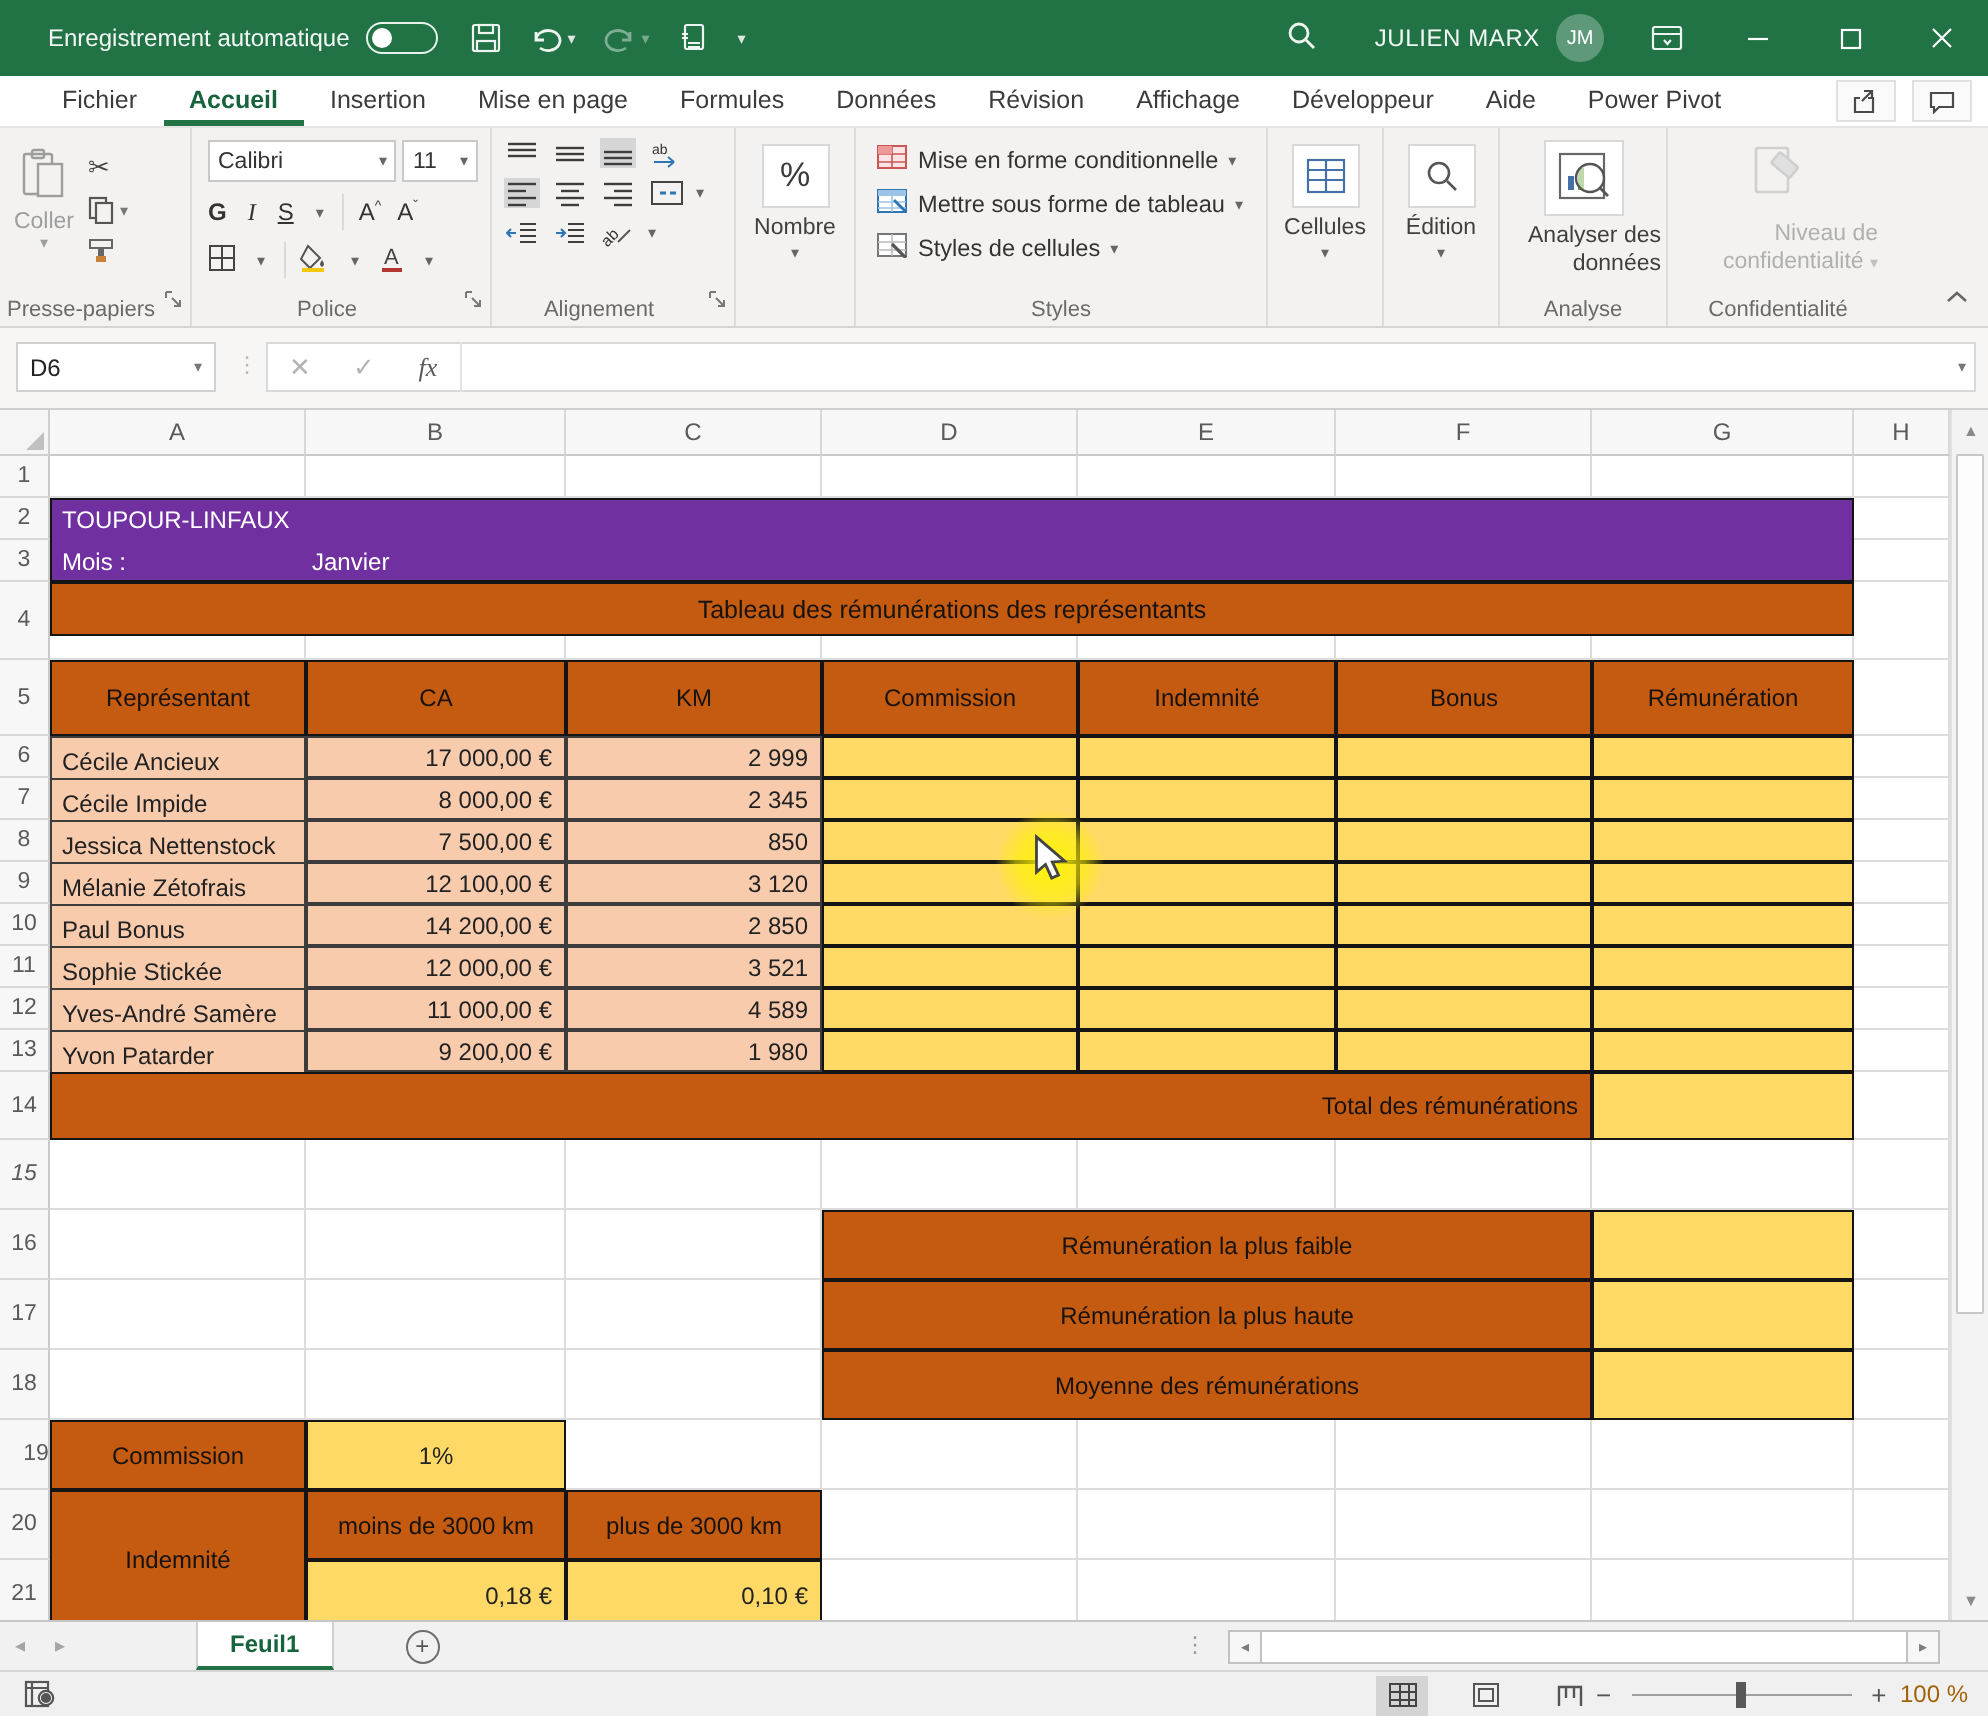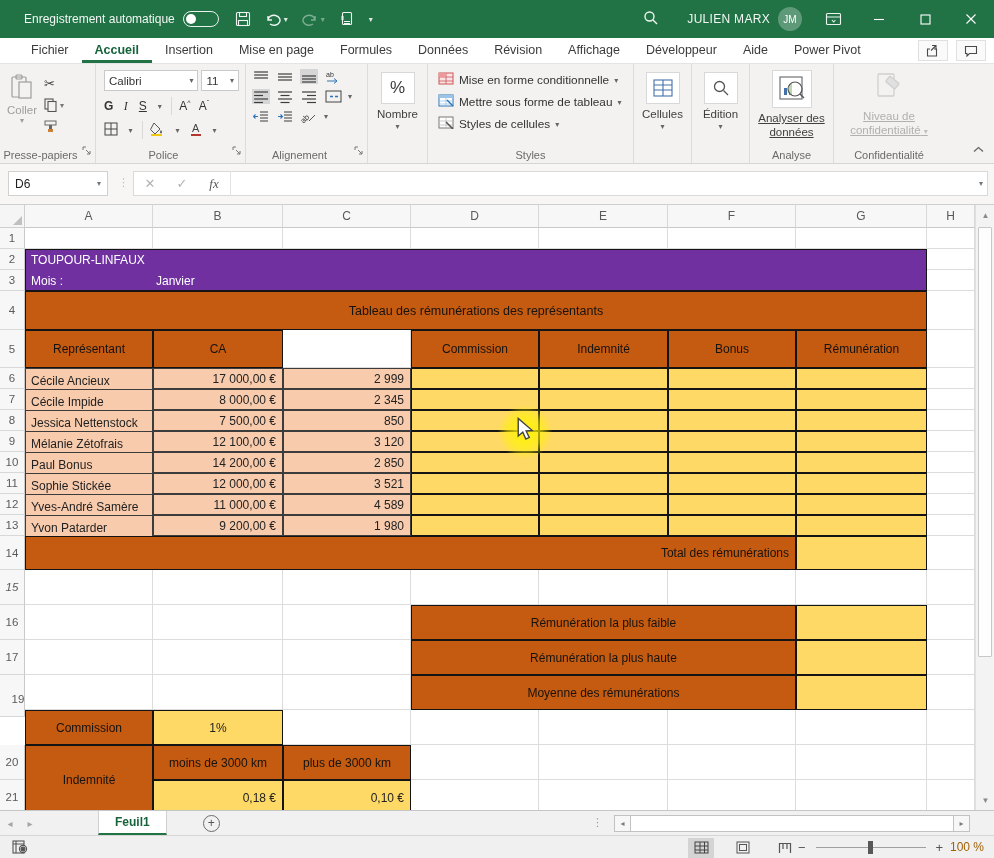--- a/index.html
+++ b/index.html
@@ -49,21 +49,21 @@
   .grp-align { width:122px; padding:5px 4px 0 6px; }
   .alrow { display:flex; align-items:center; gap:6px; margin-bottom:5px; }
   .aic { width:18px; height:15px; display:flex; align-items:center; justify-content:center; }
   .aic.on { background:#d6d6d6; }
   .grp-num { width:60px; display:flex; flex-direction:column; align-items:center; padding-top:8px; }
   .grp-styles { width:206px; padding:8px 0 0 10px; }
   .stylerow { display:flex; align-items:center; gap:5px; font-size:11.8px; color:#333; margin-bottom:6px; }
   .grp-small { width:58px; display:flex; flex-direction:column; align-items:center; padding-top:8px; font-size:11.5px; color:#3f3f3f; }
   .grp-analyse { width:84px; display:flex; flex-direction:column; align-items:center; padding-top:6px; }
   .grp-conf { width:110px; display:flex; flex-direction:column; align-items:center; padding-top:6px; }
-  .twoline { font-size:11.5px; color:#3f3f3f; text-align:center; line-height:1.25; margin-top:3px;text-decoration:underline; }
+  .twoline { font-size:11.5px; color:#3f3f3f; text-align:right; line-height:1.25; margin-top:3px; }
   .grayed { color:#b0b0b0 !important; }
   .collapse-chev { position:absolute; right:10px; bottom:6px; }
 
   
   .formulabar { height:41px; background:#f7f6f5; border-bottom:1px solid #cfcfcf; position:relative; }
   .namebox { position:absolute; left:8px; top:7px; width:100px; height:25px; background:#fff; border:1px solid #d0d0d0; display:flex; align-items:center; font-size:12px; color:#222; padding:0 6px; justify-content:space-between; }
   .fdots { position:absolute; left:118px; top:12px; color:#b9b9b9; font-size:11px; letter-spacing:1px; }
   .fwrap { position:absolute; left:133px; right:6px; top:7px; height:25px; background:#fff; border:1px solid #d9d9d9; display:flex; align-items:center; }
   .fbtn { width:32px; text-align:center; color:#b3b3b3; font-size:13px; }
   .fxl { font-style:italic; font-family:"Liberation Serif", serif; color:#5a5a5a; font-size:13px; width:32px; text-align:center; }
@@ -547,31 +547,32 @@
       <div class="rowhead" style="top: 226px; height: 21px;">9</div>
       <div class="rowhead" style="top: 247px; height: 21px;">10</div>
       <div class="rowhead" style="top: 268px; height: 21px;">11</div>
       <div class="rowhead" style="top: 289px; height: 21px;">12</div>
       <div class="rowhead" style="top: 310px; height: 21px;">13</div>
       <div class="rowhead" style="top: 331px; height: 34px;">14</div>
       <div class="rowhead" style="top: 365px; height: 35px; font-style: italic;">15</div>
       <div class="rowhead" style="top: 400px; height: 35px;">16</div>
       <div class="rowhead" style="top: 435px; height: 35px;">17</div>
       <div class="rowhead" style="top: 470px; height: 35px;">18</div>
-      <div class="rowhead" style="top: 477px; height: 35px; padding-left: 12px;">19</div>
+      <div class="rowhead" style="top: 505px; height: 35px; padding-left: 12px;">19</div>
       <div class="rowhead" style="top: 540px; height: 35px;">20</div>
       <div class="rowhead" style="top: 575px; height: 35px;">21</div>
       <div class="pblock" style="left: 25px; top: 44px; width: 902px; height: 42px;">
         <span style="left: 5px; top: 3px;">TOUPOUR-LINFAUX</span>
         <span style="left: 5px; top: 24px;">Mois :</span>
         <span style="left: 130px; top: 24px;">Janvier</span>
       </div>
-      <div class="cell fo b ac" style="left: 25px; top: 86px; width: 902px; height: 39px; font-size: 12.5px; font-weight: 500;">Tableau des rémunérations des représentants</div>
+      <div class="cell fo b ac" style="left: 25px; top: 86px; width: 902px; height: 27px; font-size: 12.5px; font-weight: 500;">Tableau des rémunérations des représentants</div>
       <div class="cell fo b ac" style="left: 25px; top: 125px; width: 128px; height: 38px;">Représentant</div>
       <div class="cell fo b ac" style="left: 153px; top: 125px; width: 130px; height: 38px;">CA</div>
+      <div class="cell fo b ac" style="left: 283px; top: 125px; width: 128px; height: 38px;">KM</div>
       <div class="cell fo b ac" style="left: 411px; top: 125px; width: 128px; height: 38px;">Commission</div>
       <div class="cell fo b ac" style="left: 539px; top: 125px; width: 129px; height: 38px;">Indemnité</div>
       <div class="cell fo b ac" style="left: 668px; top: 125px; width: 128px; height: 38px;">Bonus</div>
       <div class="cell fo b ac" style="left: 796px; top: 125px; width: 131px; height: 38px;">Rémunération</div>
       <div class="cell fs2 bs al" style="left: 25px; top: 163px; width: 128px; height: 21px;">Cécile Ancieux</div>
       <div class="cell fs2 bs ar" style="left: 153px; top: 163px; width: 130px; height: 21px;">17 000,00 €</div>
       <div class="cell fs2 bs ar" style="left: 283px; top: 163px; width: 128px; height: 21px;">2 999</div>
       <div class="cell fy b" style="left: 411px; top: 163px; width: 128px; height: 21px;"></div>
       <div class="cell fy b" style="left: 539px; top: 163px; width: 129px; height: 21px;"></div>
       <div class="cell fy b" style="left: 668px; top: 163px; width: 128px; height: 21px;"></div>

